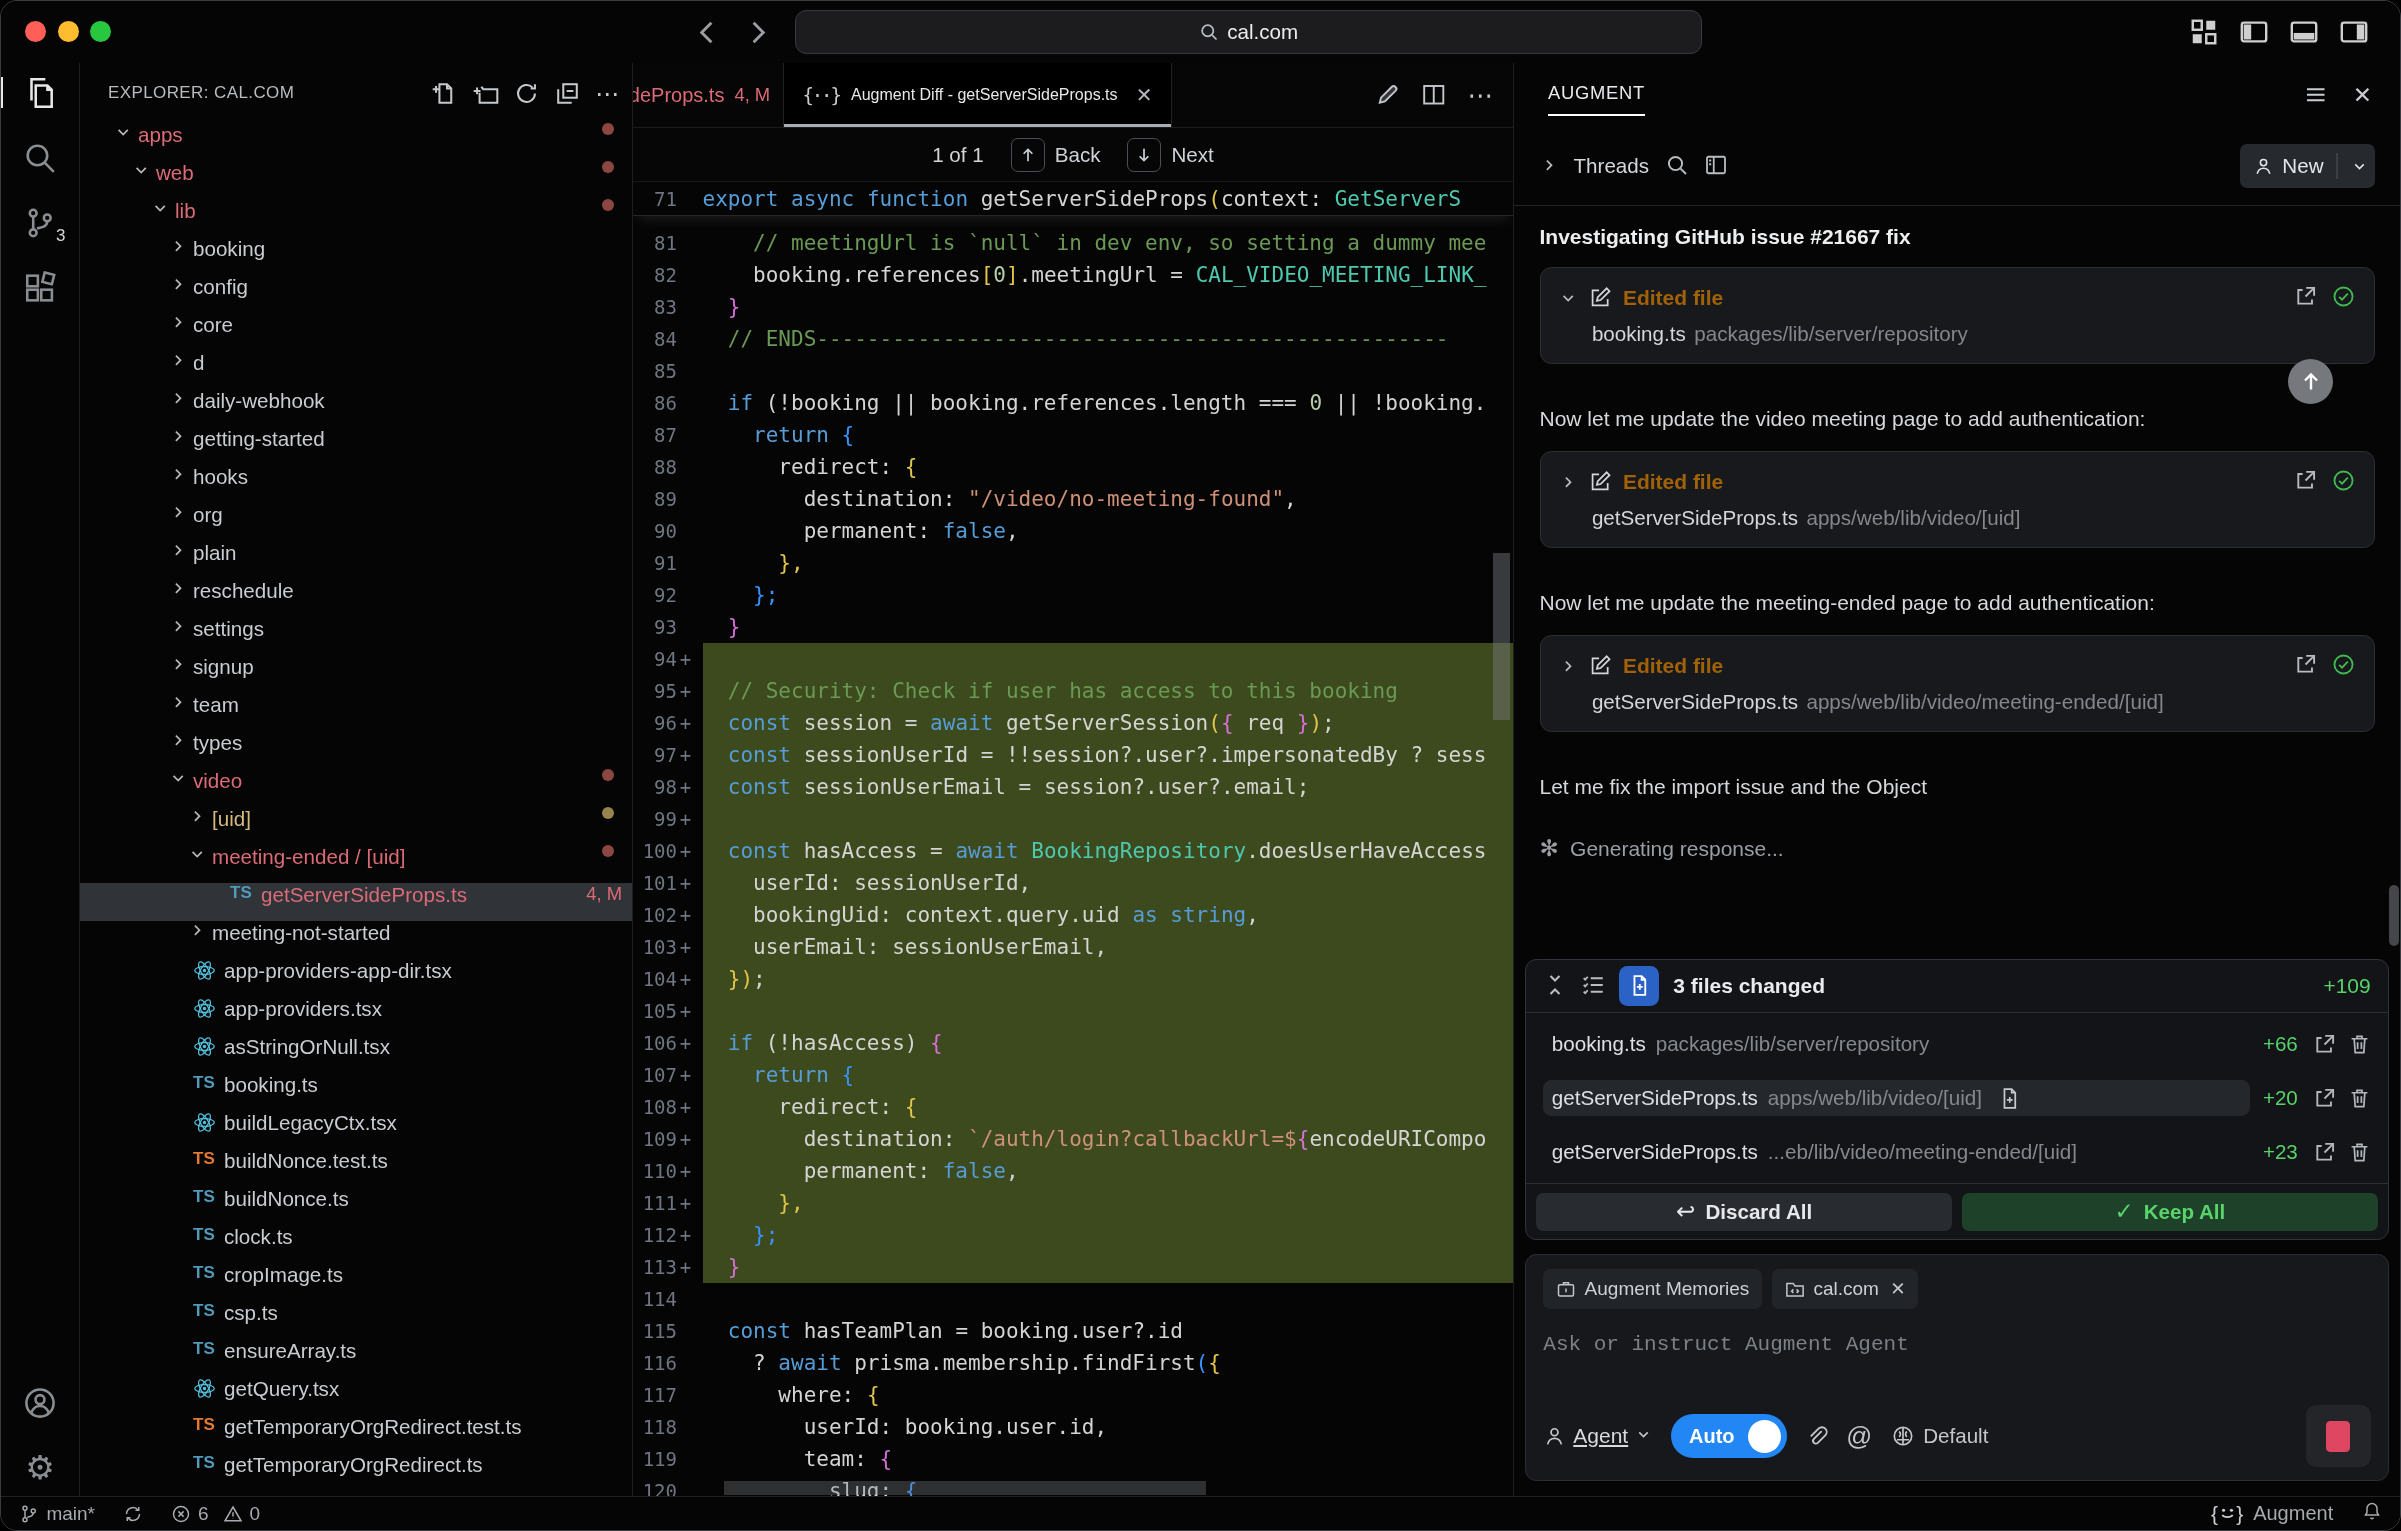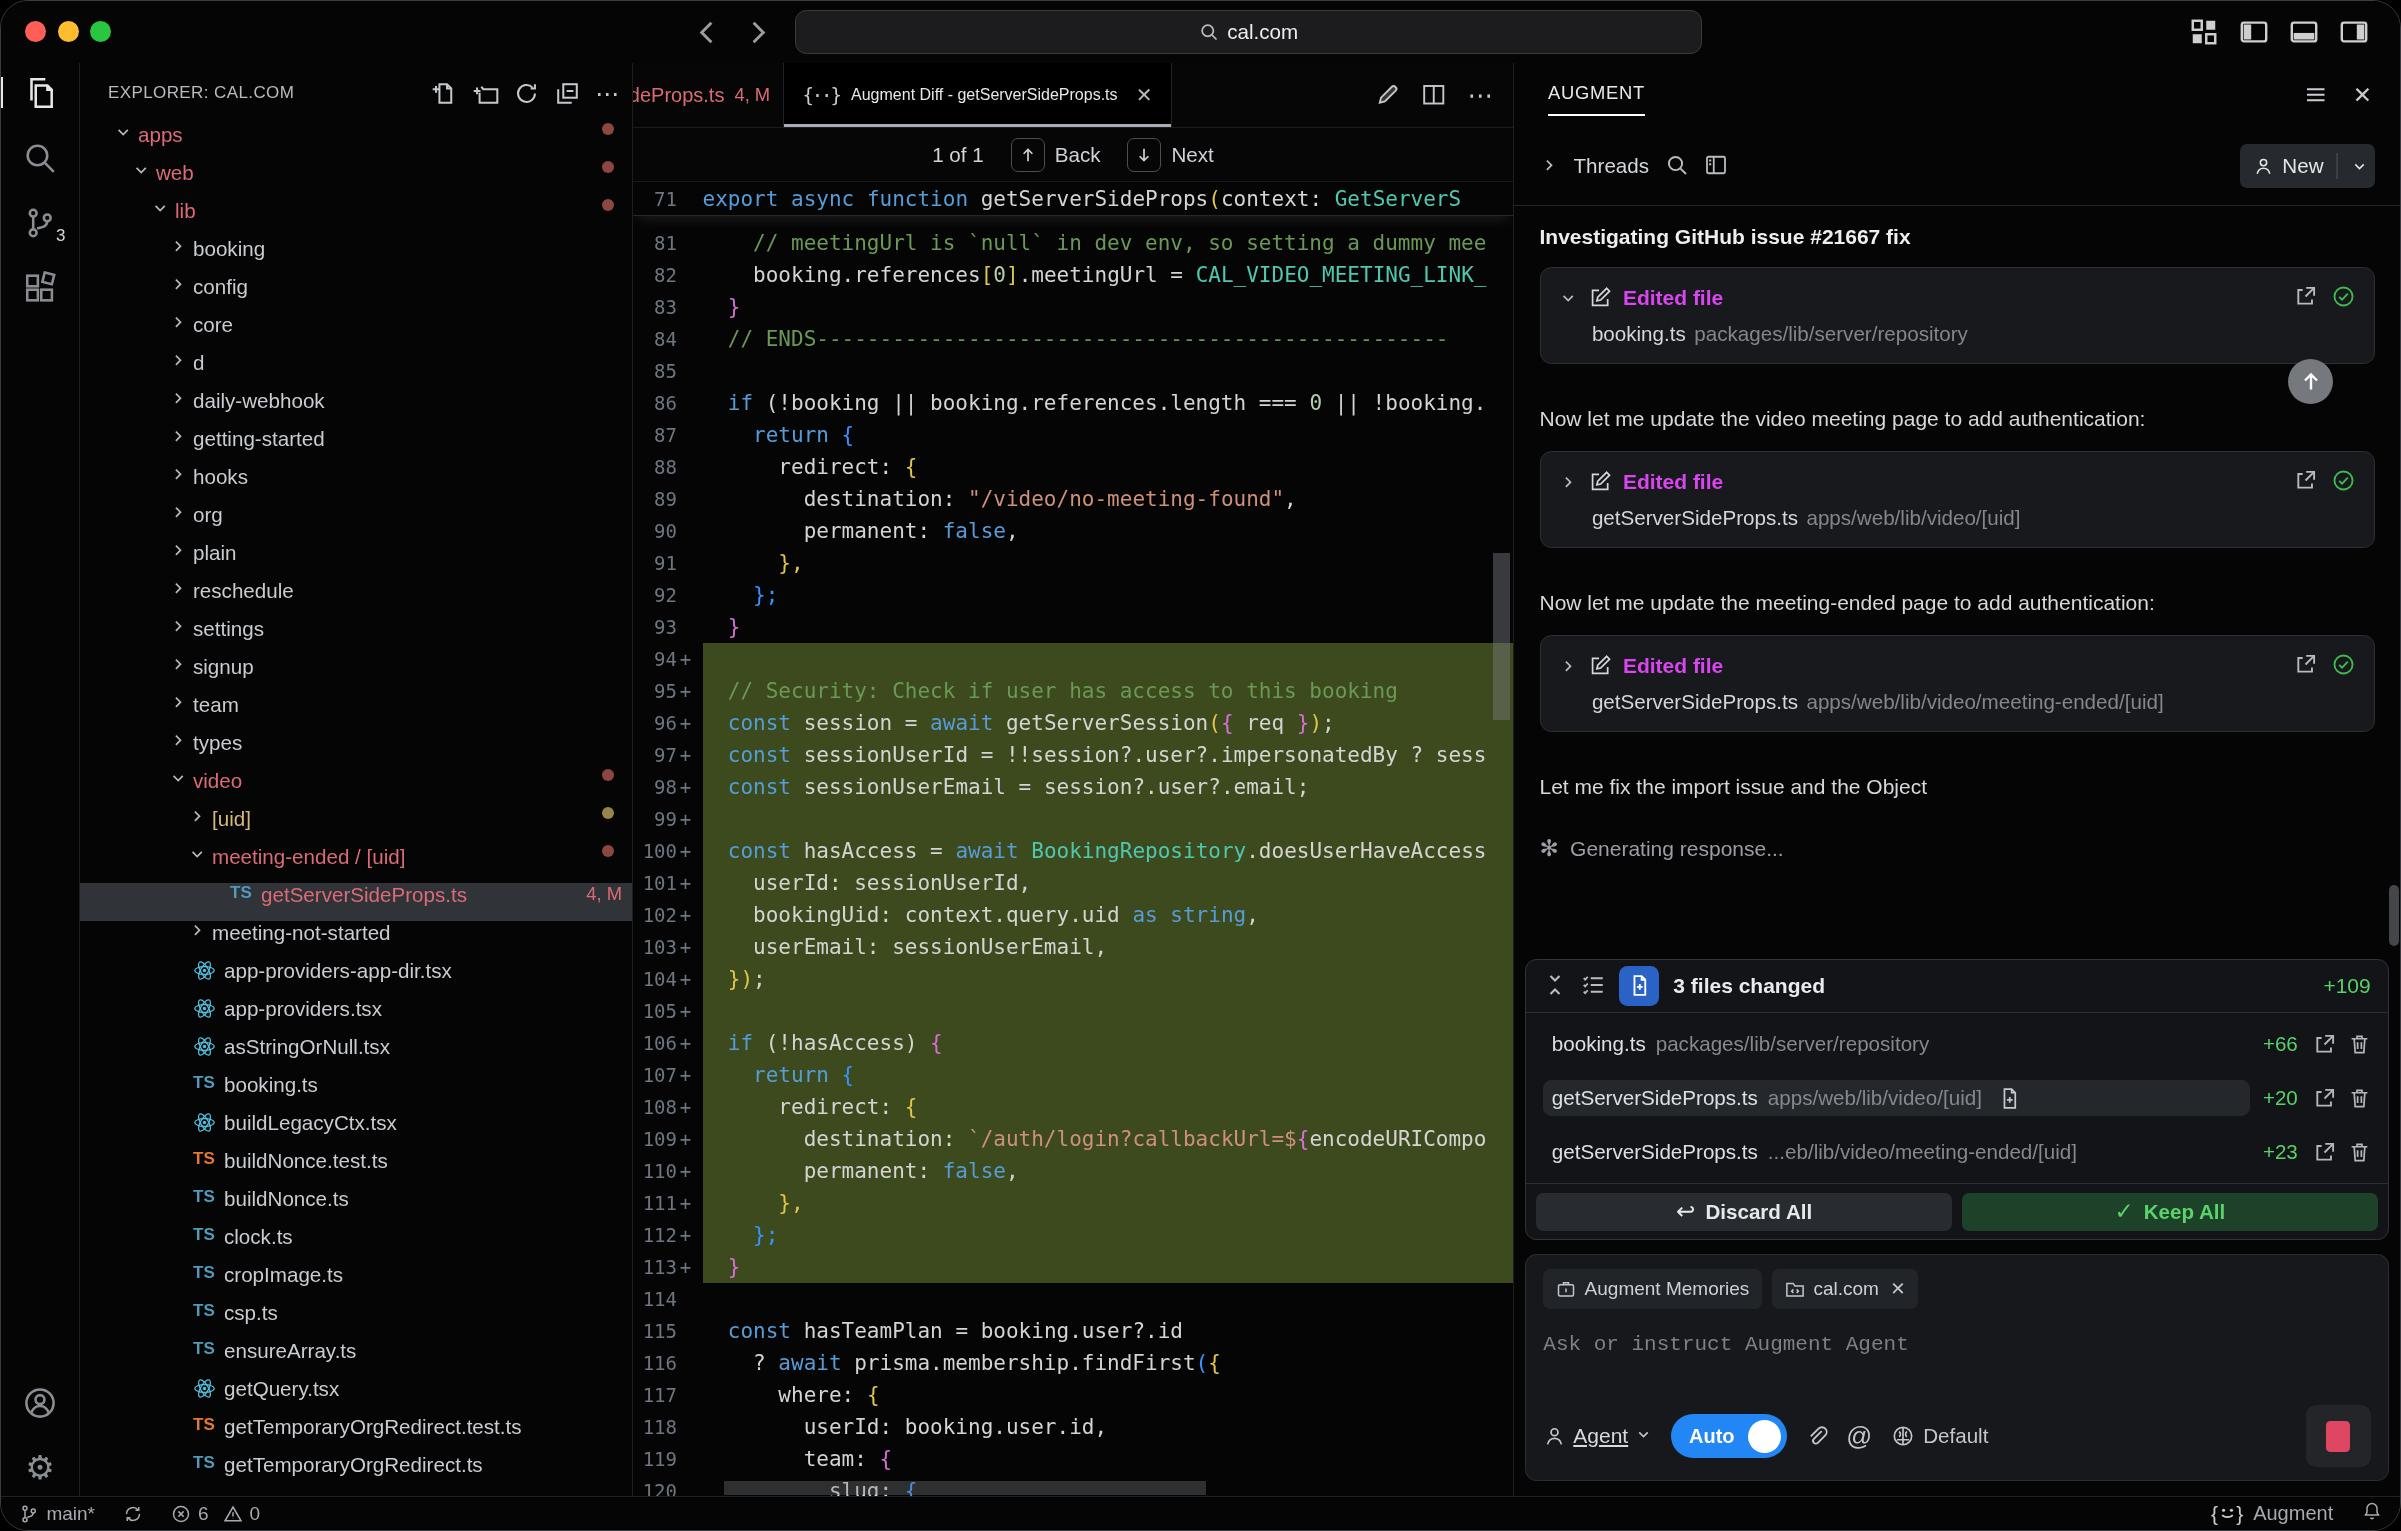--- a/index.html
+++ b/index.html
@@ -1,18 +1,18 @@
 <!DOCTYPE html>
 <html style="font-size:11.3px"><head>
 <meta charset="utf-8">
 <style>
   * { margin:0; padding:0; box-sizing:border-box; }
   html,body { width:2401px; height:1531px; background:#000; overflow:hidden;
               font-family:"Liberation Sans", sans-serif; }
-  #window { position:absolute; inset:0; background:#050505; border-radius:28px;
+  #window { position:absolute; inset:0; background:#050505; border-radius:17px;
             overflow:hidden; border:1.4px solid #3a3d40; }
 
   
   #titlebar { position:relative; height:62px; background:#050505; }
   .tl { position:absolute; top:20px; width:21px; height:21px; border-radius:50%; }
   .tl.red{ left:24px; background:#ff5f57; } .tl.yel{ left:57px; background:#febc2e; }
   .tl.grn{ left:89px; background:#29c73f; }
   .navbtn { position:absolute; top:15.6px; width:31px; height:31px; color:#9a9ea3; }
   .urlpill { position:absolute; left:794px; top:9.2px; width:907px; height:44px;
              background:#1c1c1e; border:1.4px solid #3b3b3d; border-radius:11.3px;
@@ -117,21 +117,21 @@
   #new-btn .sep { width:1.4px; height:25.5px; background:#3c4046; margin:0 4.3px; }
   #new-btn span { font-size:20.6px; }
 
   #aug-stream { position:absolute; top:145px; left:0; right:0; height:750px; padding:17px 25.5px 0; overflow:hidden; }
   #thread-title { font-size:21px; font-weight:700; color:#eceef0; }
   .msg { margin-top:41px; font-size:21px; color:#d6d8db; line-height:1.35; }
   .card { margin-top:18.4px; background:#18191c; border:1.4px solid #2c2f34; border-radius:11.3px; padding:17px 18.4px; }
   .card-head { display:flex; align-items:center; gap:11.3px; }
   .card-head .chev { color:#b9bdc2; display:flex; } .card-head .chev svg{ width:18.4px; height:18.4px; }
   .card-head .pic { color:#d3d6da; display:flex; } .card-head .pic svg{ width:23px; height:23px; }
-  .card-title { font-size:21px; font-weight:600; color:#d946ef; }
+  .card-title { font-size:21px; font-weight:600; color:#a16207; }
   .card-actions { margin-left:auto; display:flex; gap:15.6px; align-items:center; }
   .card-actions .open { color:#b8bcc2; } .card-actions svg{ width:23px; height:23px; }
   .card-actions .ok { color:#3fb950; }
   .card-sub { margin-top:11.3px; padding-left:33px; font-size:20.6px; white-space:nowrap; overflow:hidden; }
   .card-sub .f { color:#d3d6da; } .card-sub .p { color:#83878d; margin-left:8.5px; }
   .genrow { margin-top:34px; display:flex; align-items:center; gap:11.3px; color:#9b9fa5; font-size:21px; }
   .genrow .sp { font-size:23px; }
   #scrolltop { position:absolute; top:296px; left:774px; width:45px; height:45px; border-radius:50%;
                background:#75787d; display:flex; align-items:center; justify-content:center; color:#fff; }
   #scrolltop svg { width:24px; height:24px; }

